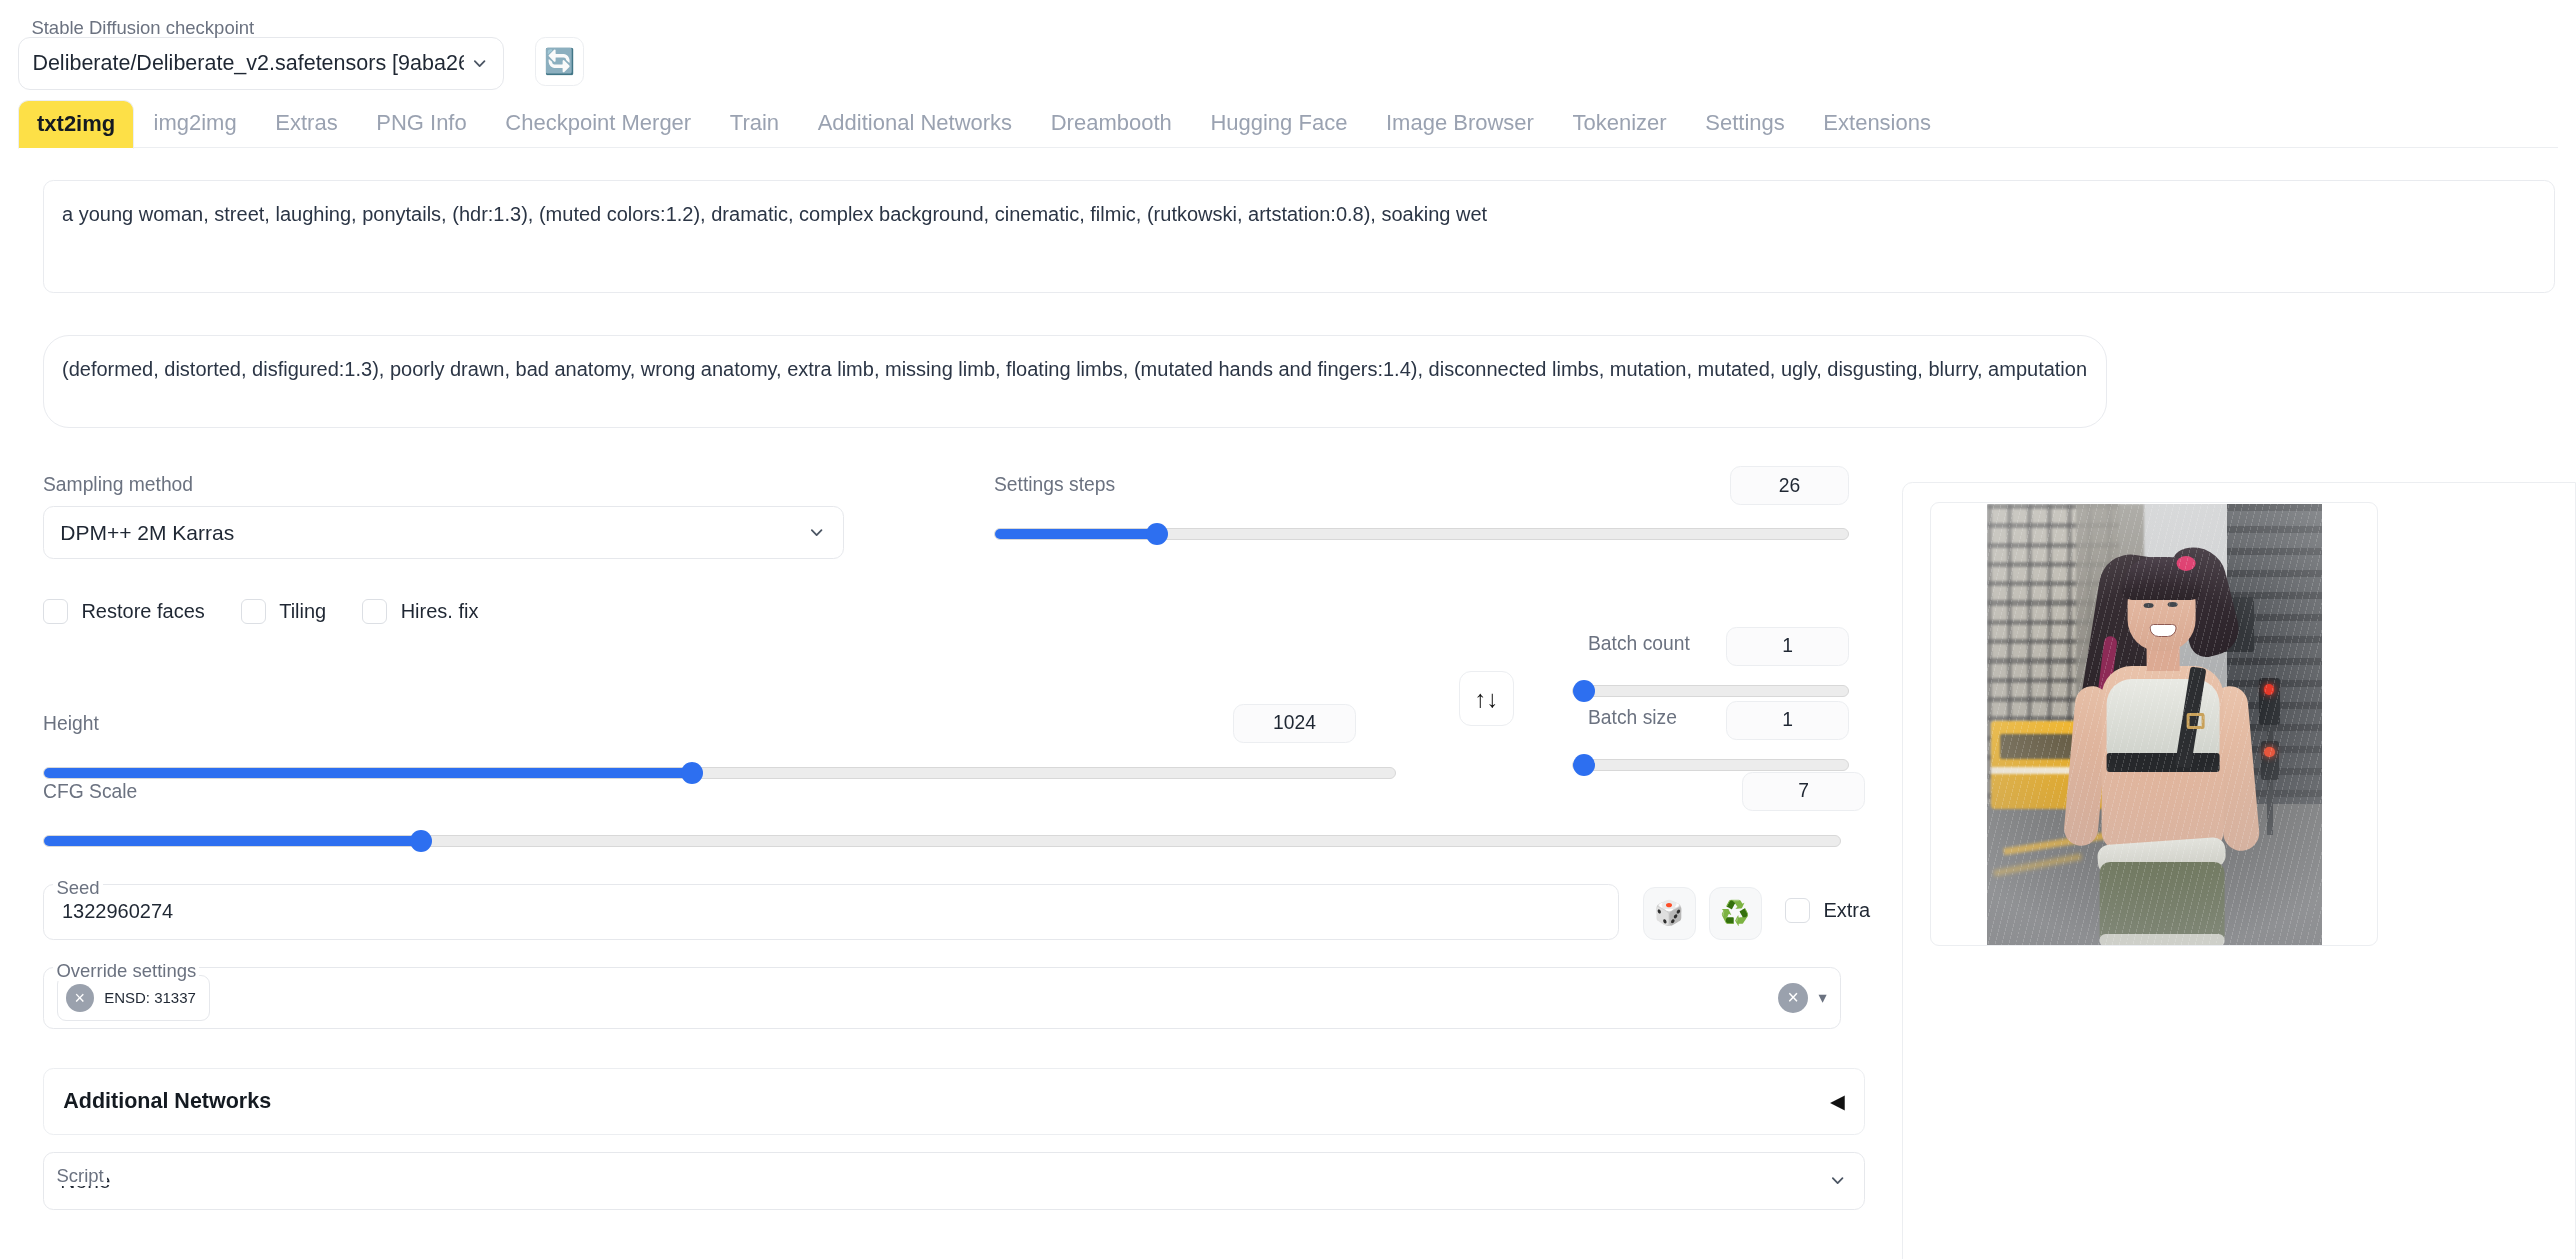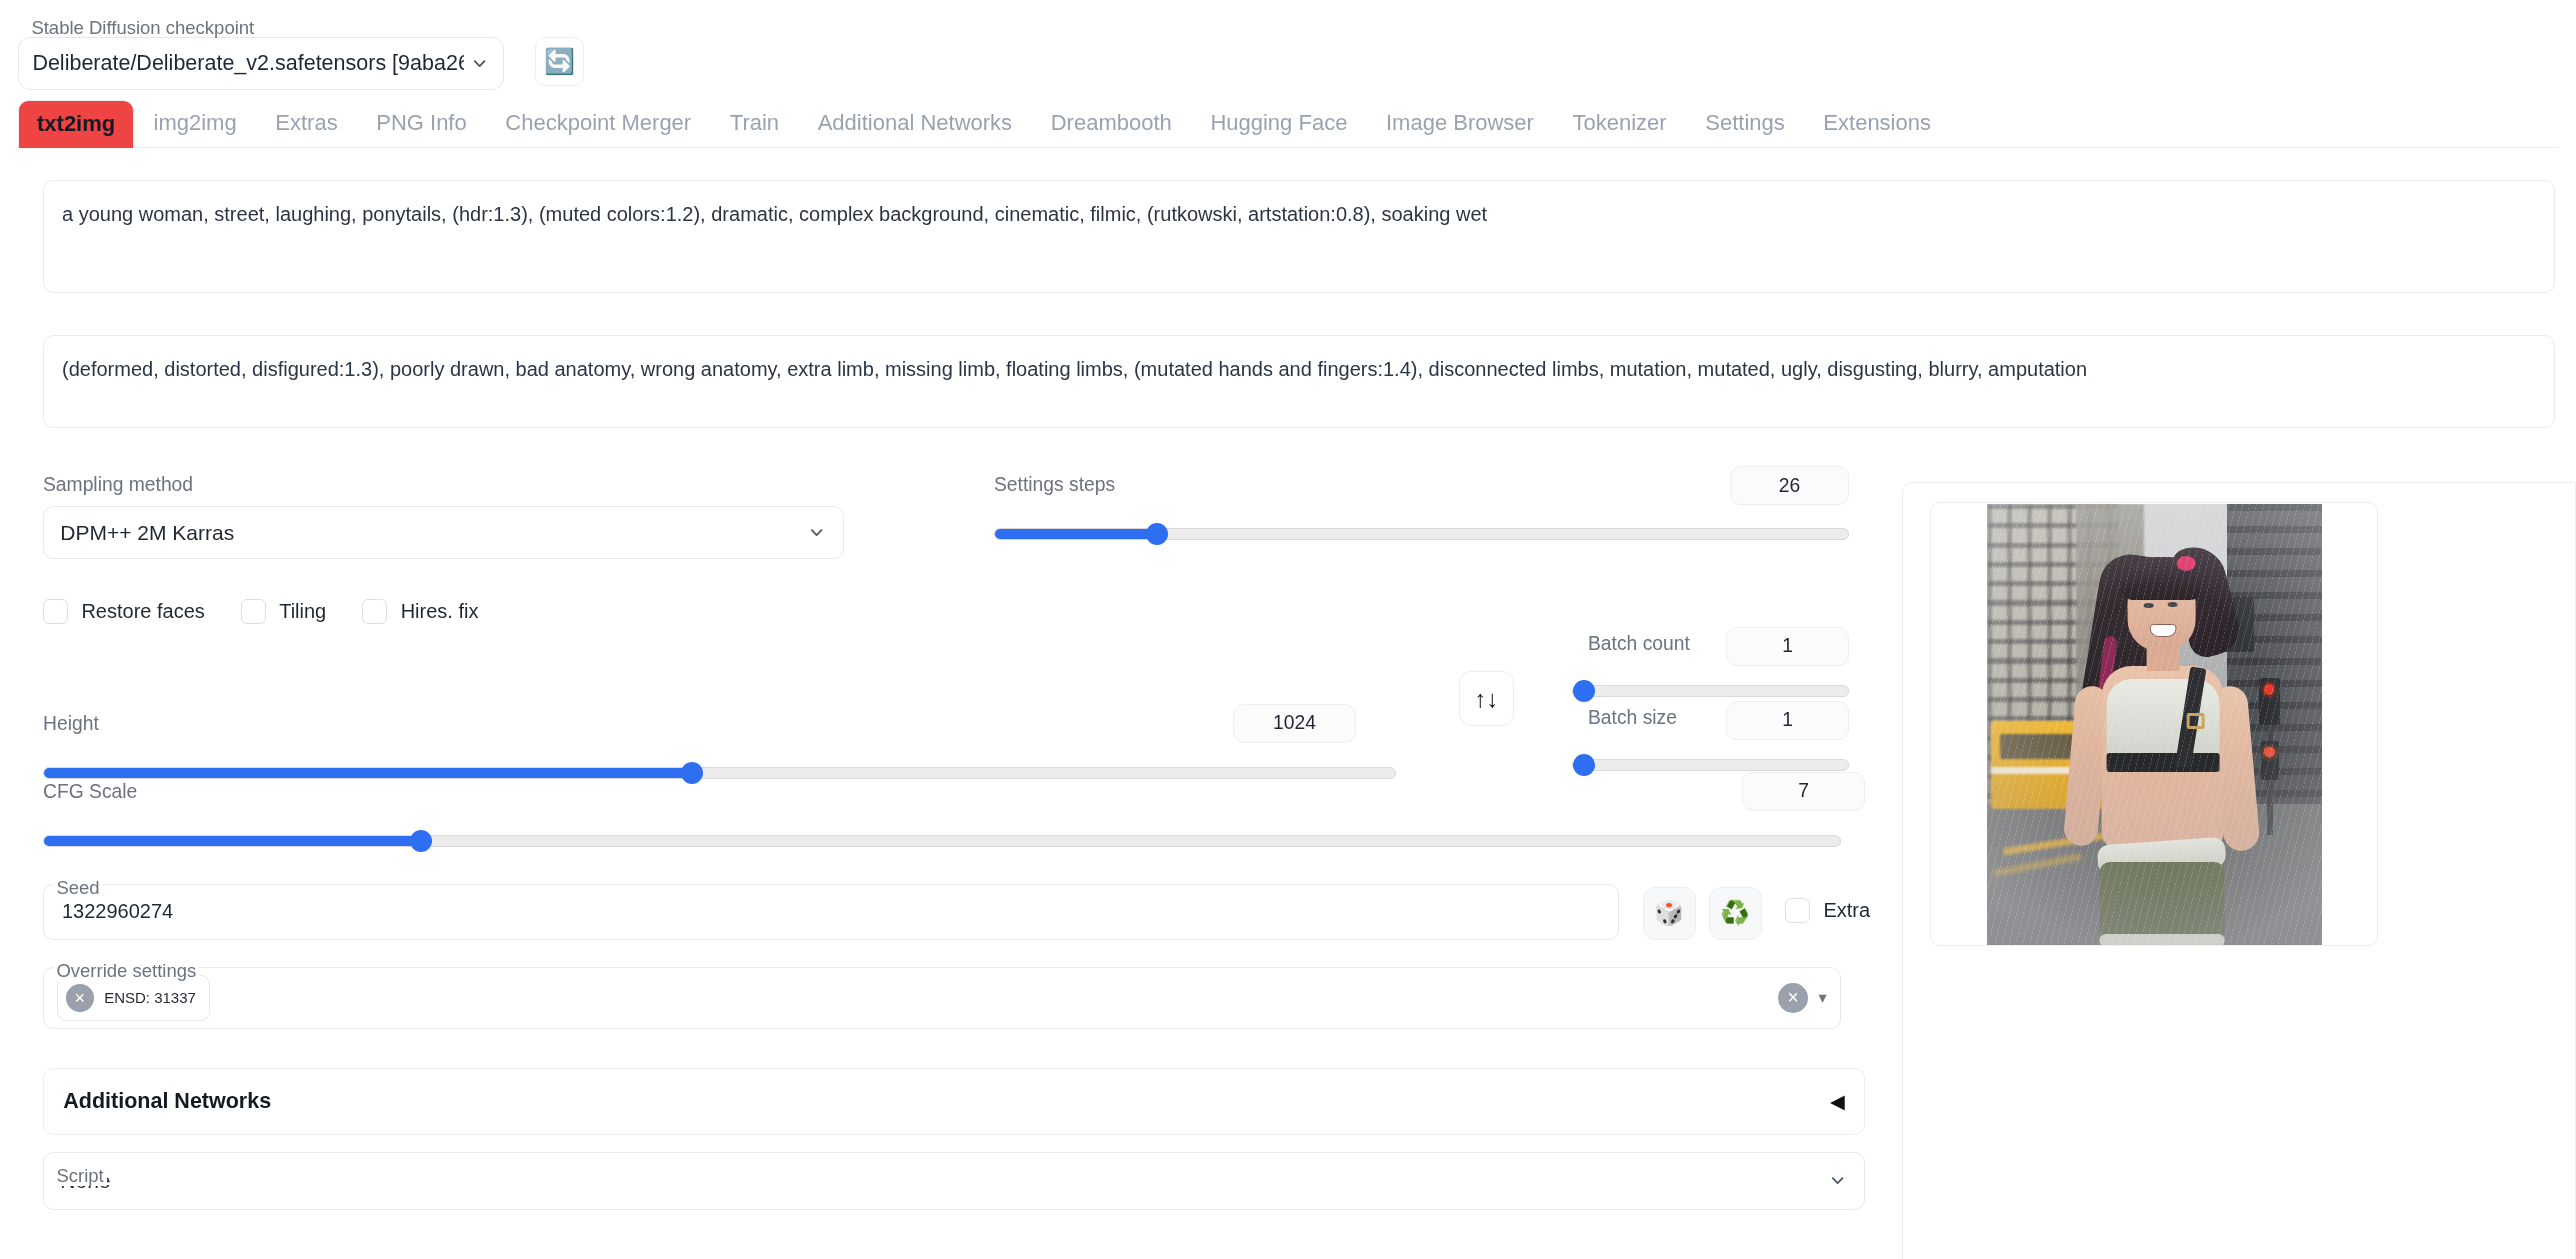--- a/index.html
+++ b/index.html
@@ -64,36 +64,36 @@
   .tab {
     font-size: 22px; color: #9aa2b1;
     padding: 0 19.3px; height: 49px;
     display: flex; align-items: center;
     white-space: nowrap;
   }
   .tab.active {
     color: #141a21; font-weight: 600;
     border: 1.5px solid #eceef1; border-bottom: 1.5px solid #fff;
     border-radius: 10.4px 10.4px 0 0;
-    background: #ef4444; margin-bottom: -1.5px;
+    background: #fde047; margin-bottom: -1.5px;
     padding: 0 18px;
   }
 
   
   .prompt-box {
     position: absolute; left: 43px;
     border: 1.5px solid #e9ebef; border-radius: 10.4px;
     background: #fff;
     padding: 19.3px 18px;
     font-size: 20px; color: #2b3545;
     line-height: 1.45;
     overflow: hidden;
   }
   #pos-prompt { top: 180px; width: 2512px; height: 113px; }
-  #neg-prompt { top: 335px; width: 2512px; height: 93px; }
+  #neg-prompt { top: 335px; width: 2064px; height: 93px; border-radius: 26px; }
 
   
   .left-col { position: absolute; left: 43px; top: 475px; width: 1822px; }
 
   .row { position: relative; }
   .label {
     font-size: 19.3px; color: #6b7280; line-height: 1;
   }
   .dropdown {
     border: 1.5px solid #e6e8ec; border-radius: 10.4px;

